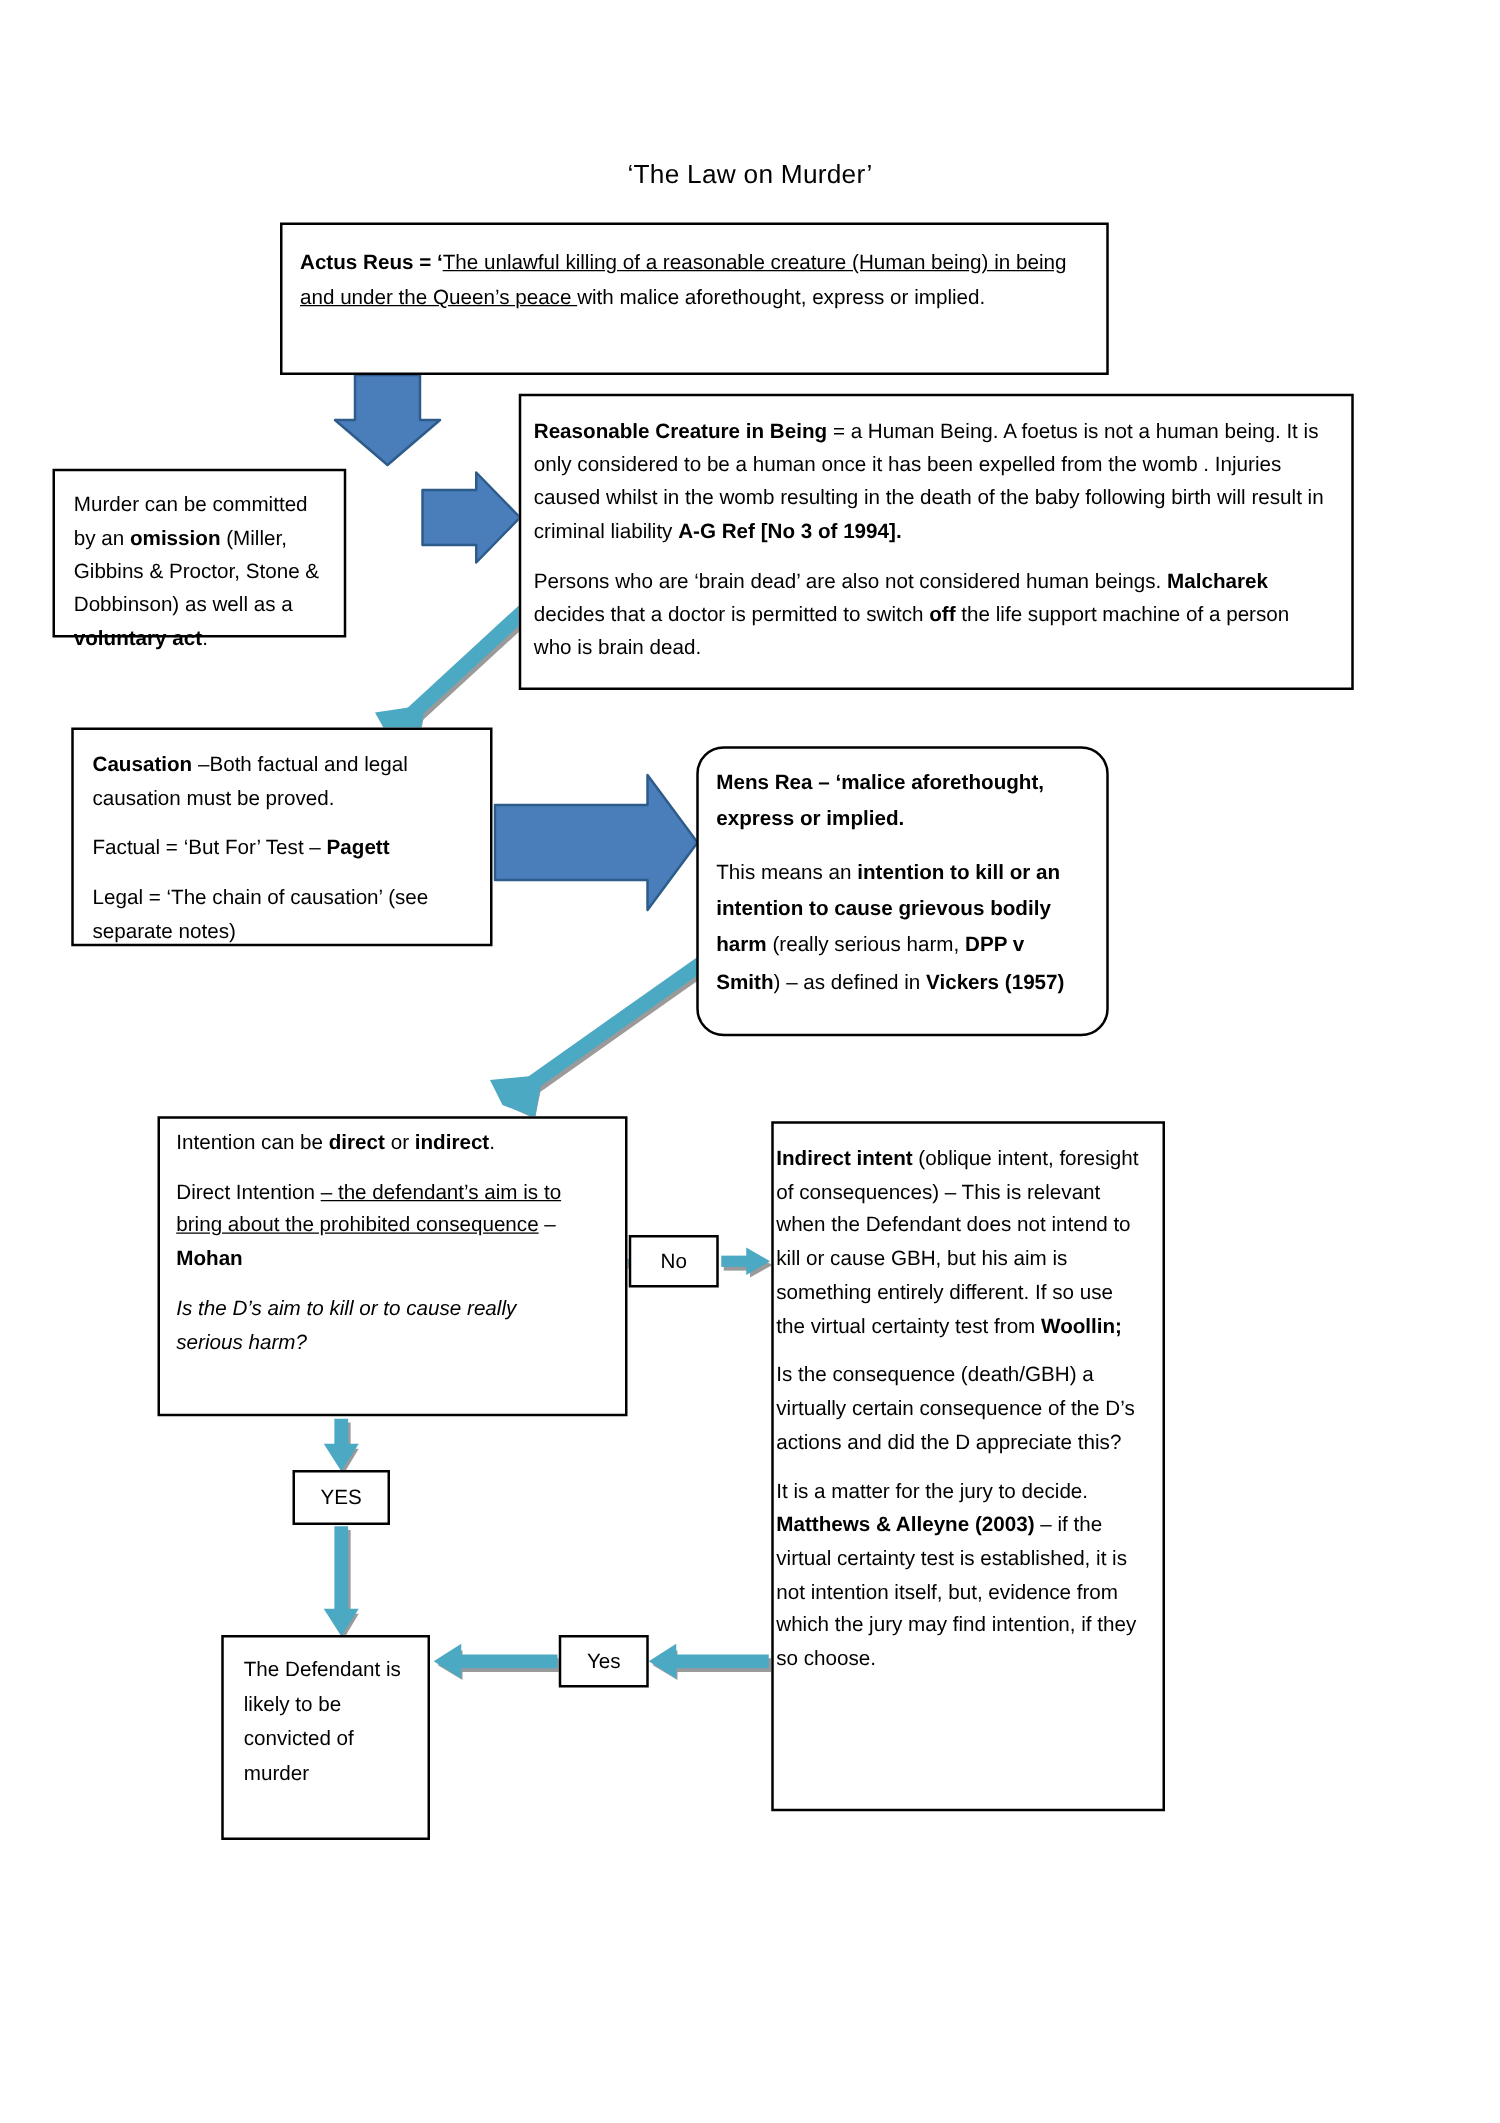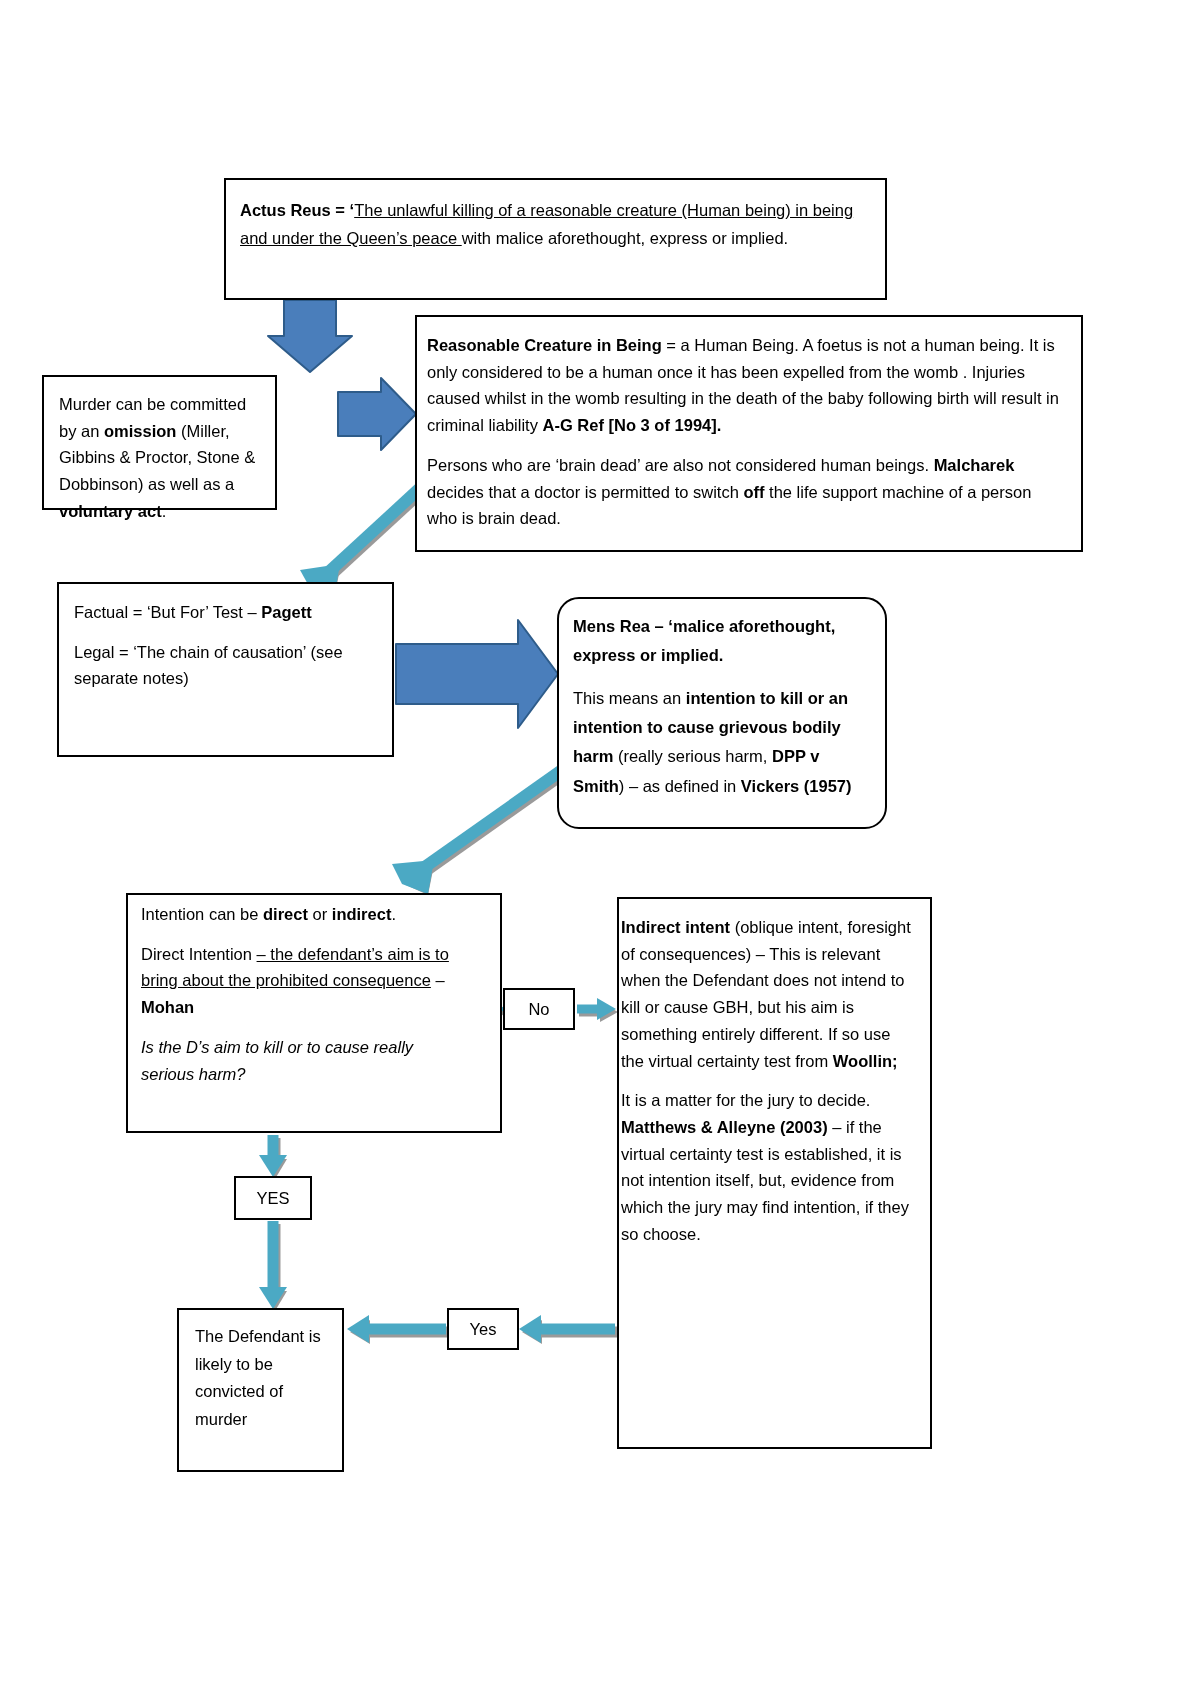--- a/index.html
+++ b/index.html
@@ -105,20 +105,21 @@
     left: 0; top: 0;
     width: 1200px; height: 1698px;
     pointer-events: none;
   }
 </style>
 </head>
 <body>
 
 <div id="page">
 
+  <div class="title">‘The Law on Murder’</div>
 
   <svg id="arrow-layer" viewBox="0 0 1200 1698" xmlns="http://www.w3.org/2000/svg">
 
     <g>
       <path d="M 284 300 L 336 300 L 336 336 L 352 336 L 310 372 L 268 336 L 284 336 Z" fill="#4a7ebb" stroke="#2e5c8a" stroke-width="2" stroke-linejoin="round"></path>
     </g>
 
     <g>
       <path d="M 338 392 L 381 392 L 381 378 L 416 414 L 381 450 L 381 436 L 338 436 Z" fill="#4a7ebb" stroke="#2e5c8a" stroke-width="2" stroke-linejoin="round"></path>
     </g>
@@ -200,20 +201,23 @@
     <p>
       <span class="b">Reasonable Creature in Being</span><span> = a Human Being. A foetus is not a human being. It is only considered to be a human once it has been expelled from the womb . Injuries caused whilst in the womb resulting in the death of the baby following birth will result in criminal liability </span><span class="b">A-G Ref [No 3 of 1994].</span>
     </p>
     <p>
       <span>Persons who are ‘brain dead’ are also not considered human beings. </span><span class="b">Malcharek</span><span> decides that a doctor is permitted to switch </span><span class="b">off</span><span> the life support machine of a person who is brain dead.</span>
     </p>
   </div>
 
   <div class="box" id="box-causation">
     <p>
+      <span class="b">Causation</span><span> –Both factual and legal causation must be proved.</span>
+    </p>
+    <p>
       <span>Factual = ‘But For’ Test – </span><span class="b">Pagett</span>
     </p>
     <p>
       <span>Legal = ‘The chain of causation’ (see separate notes)</span>
     </p>
   </div>
 
   <div class="box" id="box-mens-rea">
     <p>
       <span class="b">Mens Rea – ‘malice aforethought, express or implied.</span>
@@ -230,20 +234,21 @@
     <p>
       <span>Direct Intention </span><span class="bu">– the defendant’s aim is to bring about the prohibited consequence</span><span> – </span><span class="b">Mohan</span>
     </p>
     <p class="i">Is the D’s aim to kill or to cause really serious harm?</p>
   </div>
 
   <div class="box" id="box-indirect-intent">
     <p>
       <span class="b">Indirect intent</span><span> (oblique intent, foresight of consequences) – This is relevant when the Defendant does not intend to kill or cause GBH, but his aim is something entirely different. If so use the virtual certainty test from </span><span class="b">Woollin;</span>
     </p>
+    <p>Is the consequence  (death/GBH) a virtually certain consequence of the D’s actions and did the D appreciate this?</p>
     <p>
       <span>It is a matter for the jury to decide. </span><span class="b">Matthews &amp; Alleyne (2003)</span><span> – if the virtual certainty test is established, it is not intention itself, but, evidence from which the jury may find intention, if they so choose.</span>
     </p>
   </div>
 
   <div class="box" id="box-no">
     <span>No</span>
   </div>
 
   <div class="box" id="box-yes-upper">

